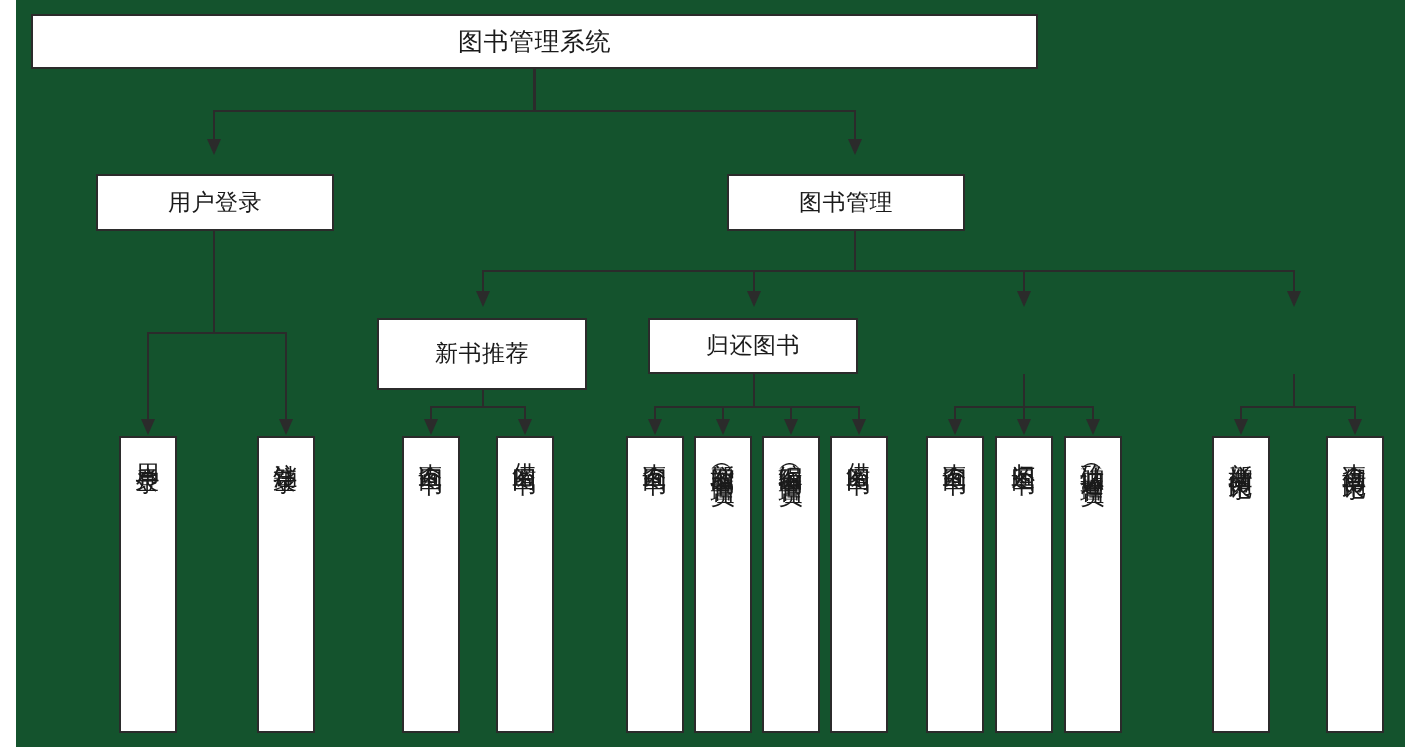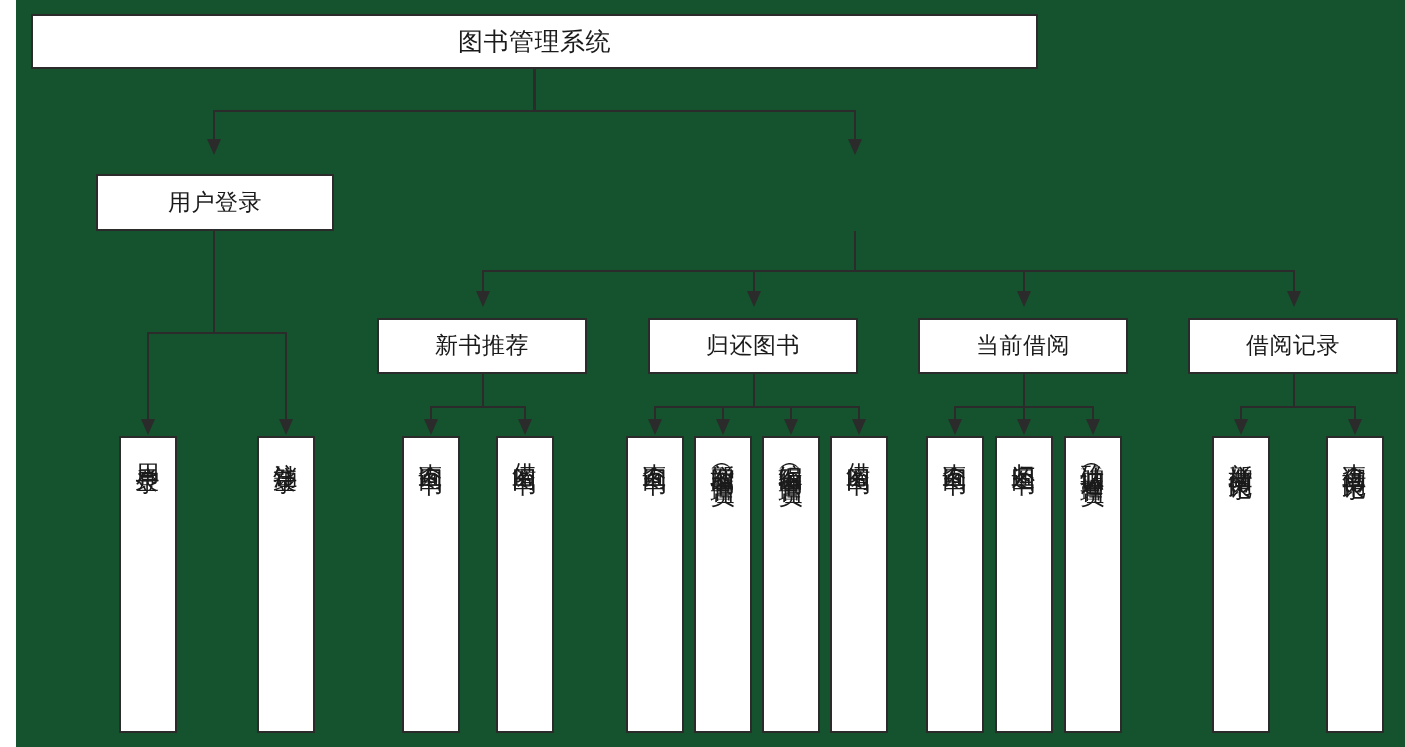--- a/index.html
+++ b/index.html
@@ -146,33 +146,30 @@
   <div class="conn v" style="left:1337.6px; top:406px; height:14px;"></div>
   <div class="arrow" style="left:1331.8px; top:419px;"></div>
 
   <div class="node horiz root" style="left:15px; top:14px; width:1007px; height:55px;">
     <span class="node-label">图书管理系统</span>
   </div>
 
   <div class="node horiz" style="left:80px; top:174px; width:238px; height:57px;">
     <span class="node-label">用户登录</span>
   </div>
-
-  <div class="node horiz" style="left:361px; top:318px; width:210px; height:56px;">
+  <div class="node horiz" style="left:711px; top:174px; width:238px; height:57px;">
+    <span class="node-label">图书管理</span>
+  </div>
+
+  <div class="node horiz" style="left:361px; top:318px; width:210px; height:72px;">
     <span class="node-label">新书推荐</span>
   </div>
   <div class="node horiz" style="left:632px; top:318px; width:210px; height:56px;">
     <span class="node-label">归还图书</span>
   </div>
-  <div class="node horiz" style="left:902px; top:318px; width:210px; height:56px;">
-    <span class="node-label">当前借阅</span>
-  </div>
-  <div class="node horiz" style="left:1172px; top:318px; width:210px; height:56px;">
-    <span class="node-label">借阅记录</span>
-  </div>
 
   <div class="node vert" style="left:103px; top:436px; width:58px; height:297px;">
     <span class="node-label">用户登录</span>
   </div>
   <div class="node vert" style="left:240.6px; top:436px; width:58px; height:297px;">
     <span class="node-label">注销登录</span>
   </div>
 
   <div class="node vert" style="left:386px; top:436px; width:58px; height:297px;">
     <span class="node-label">查询图书</span>

